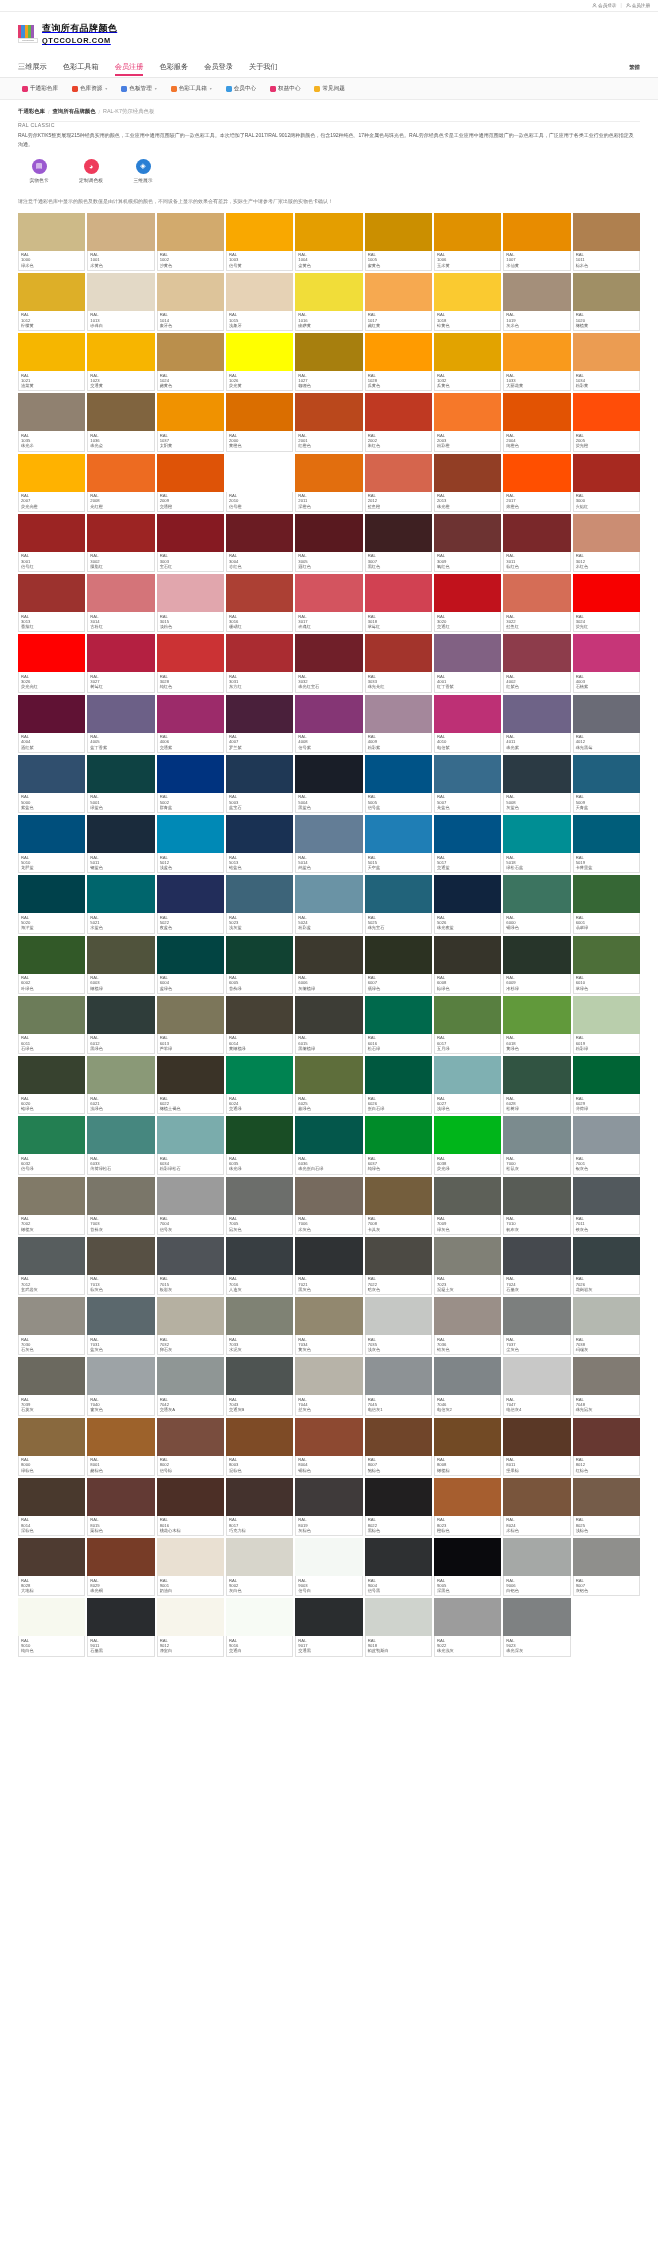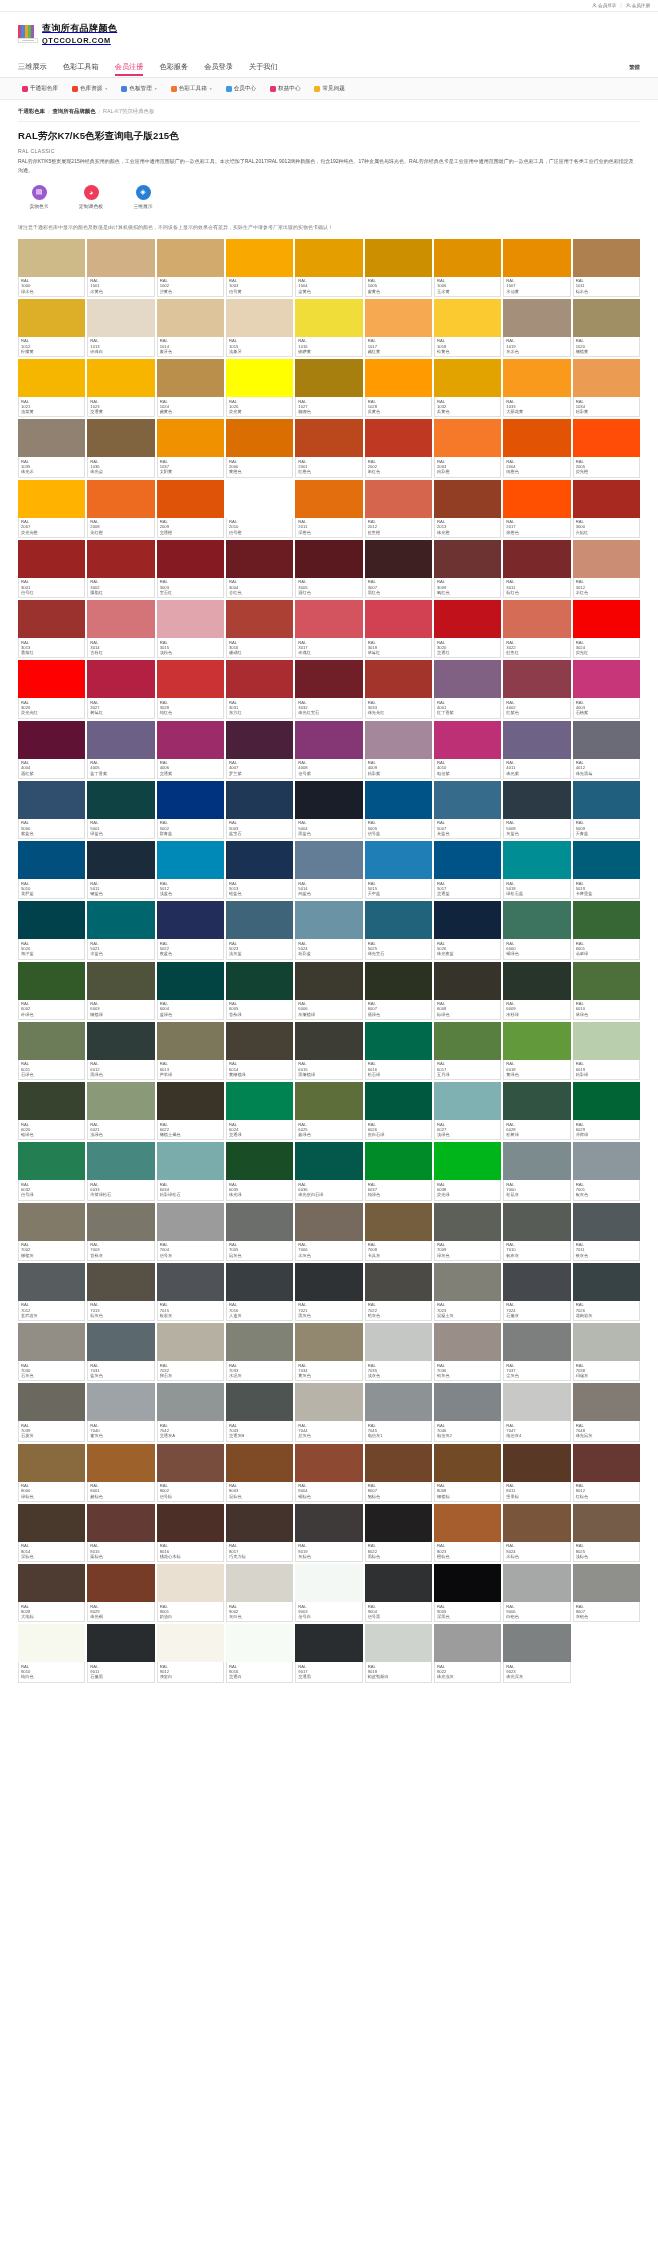--- a/index.html
+++ b/index.html
@@ -230,21 +230,20 @@
 <div class="page">
 
   <div class="breadcrumb" id="breadcrumb">
       <a href="#" class="">千通彩色库</a>
       <span class="bsep">/</span>
       <a href="#" class="">查询所有品牌颜色</a>
       <span class="bsep">/</span>
       <span class="cur">RAL-K7劳尔经典色板</span>
     </div>
 
-  <h1 class="title">RAL劳尔K7/K5色彩查询电子版215色</h1>
   <div class="subtitle">RAL CLASSIC</div>
   <div class="desc">RAL劳尔K7/K5整页展现215种经典实用的颜色，工业应用中通用范围较广的一款色彩工具。本次增加了RAL 2017/RAL 9012两种新颜色，包含192种纯色、17种金属色与珠光色。RAL劳尔经典色卡是工业应用中通用范围最广的一款色彩工具，广泛应用于各类工业行业的色彩指定及沟通。</div>
 
   <div class="actions" id="actions">
       <a href="#" class="action">
         <span class="circle" style="background: rgb(155, 89, 208); font-size: 7px;">▤</span>
         <span class="lbl">实物色卡</span>
       </a>
       <a href="#" class="action">
         <span class="circle" style="background: rgb(238, 59, 91); font-size: 7px;">◕</span>

